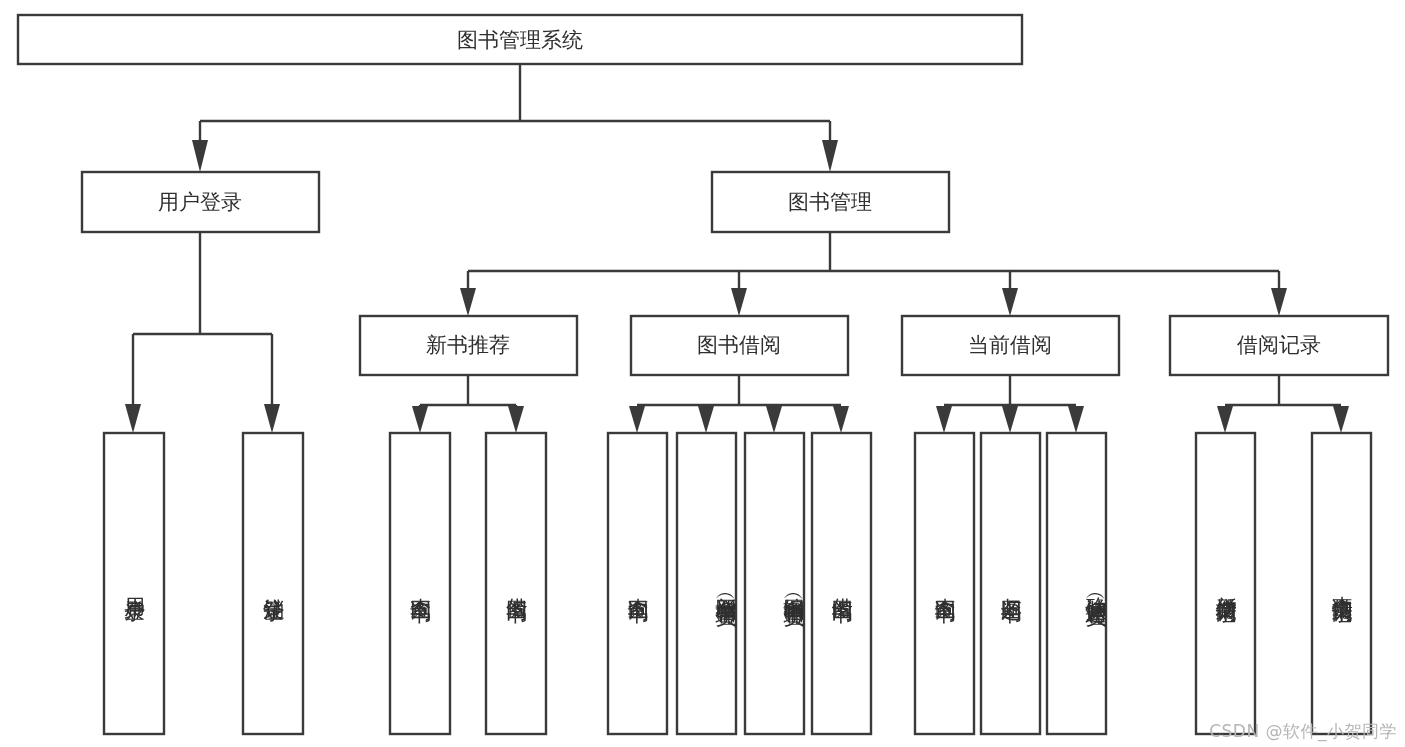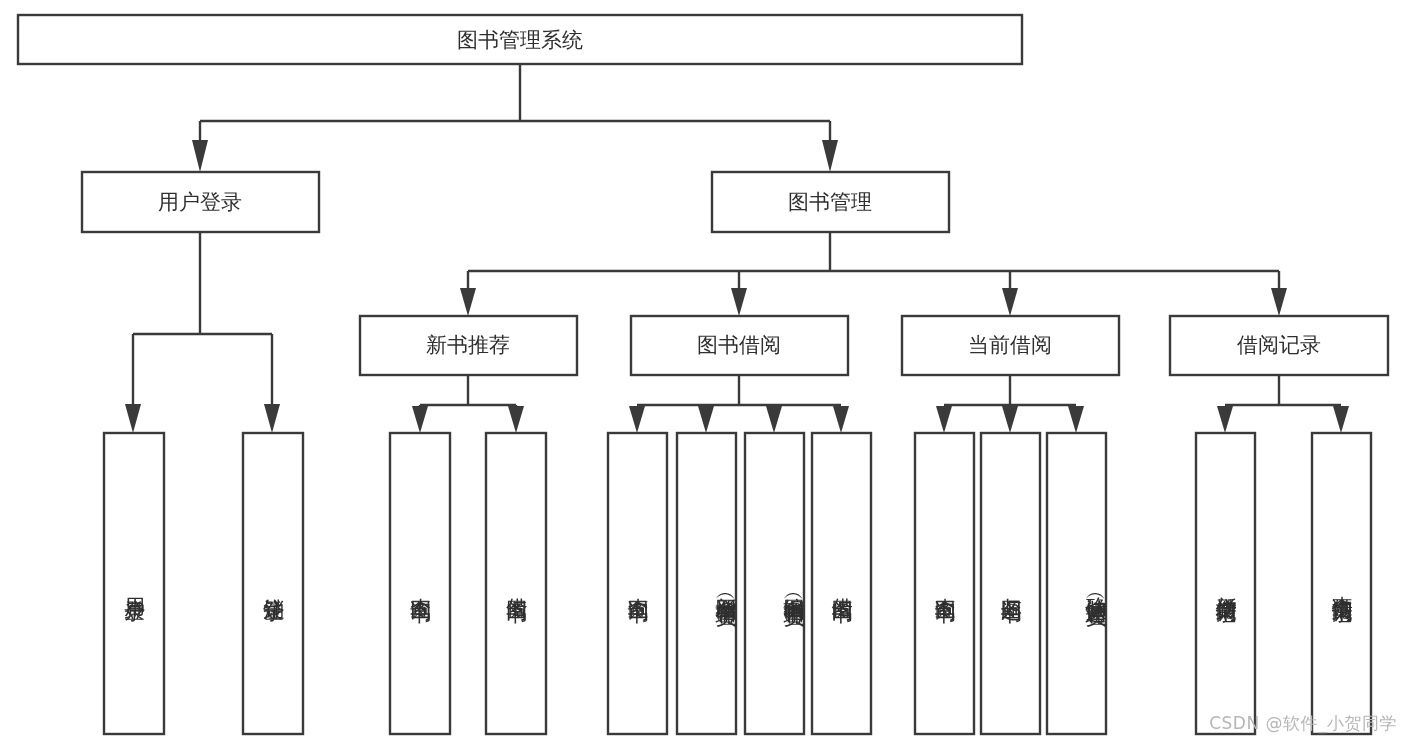--- a/index.html
+++ b/index.html
@@ -59,21 +59,21 @@
     letter-spacing: 1.5px;
     display: flex;
     align-items: center;
     justify-content: center;
     text-align: center;
     pointer-events: none;
   }
   .watermark {
     position: absolute;
     right: 8px;
-    bottom: 12px;
+    bottom: 4px;
     font-family: "DejaVu Sans", "Liberation Sans", sans-serif;
     font-size: 17px;
     color: #b6b6b6;
     letter-spacing: 0.5px;
     white-space: nowrap;
   }
 </style>
 </head>
 <body>
 

